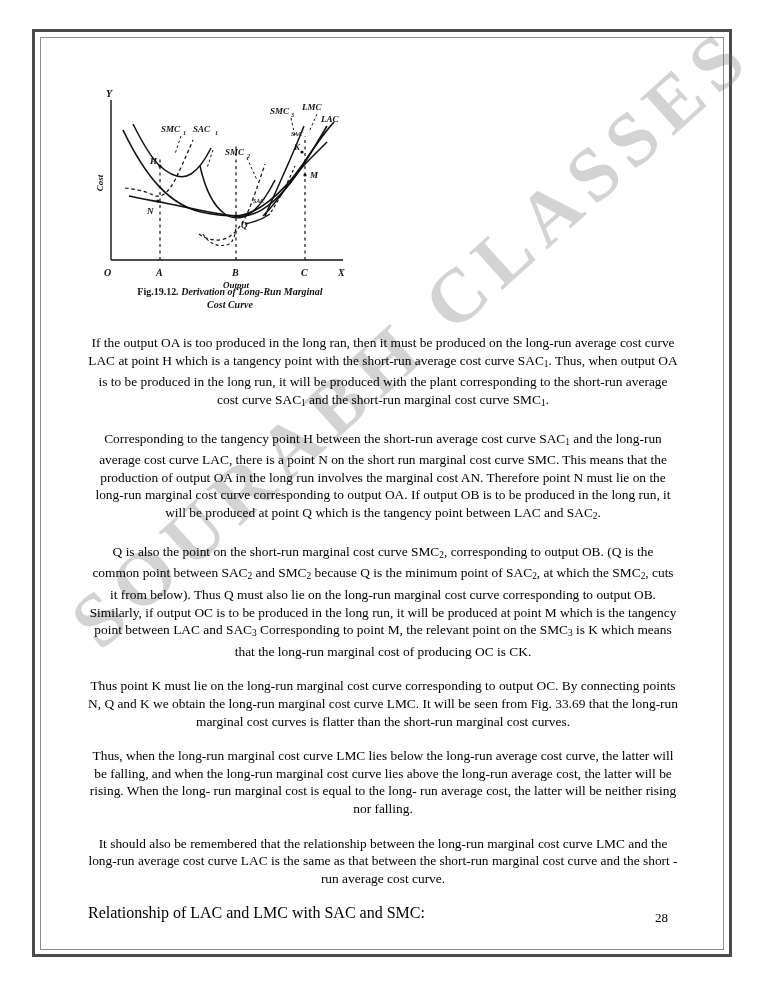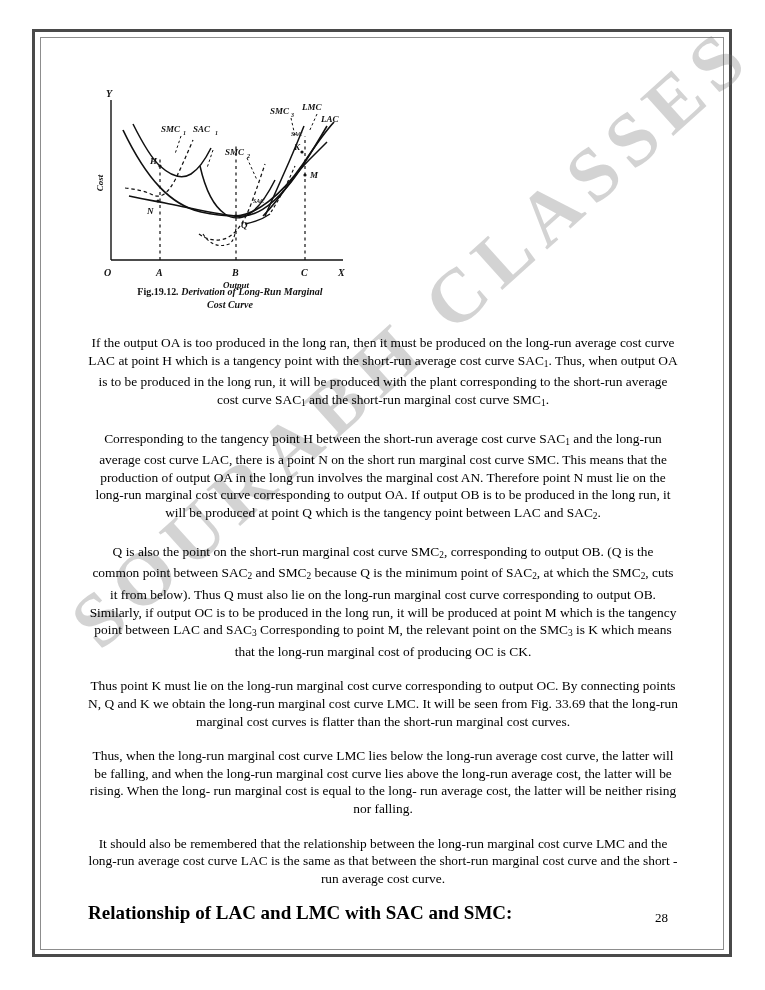--- a/index.html
+++ b/index.html
@@ -120,23 +120,23 @@
     text-align: center;
     margin: 0 0 17px 0;
     color: #000000;
   }
   .para sub {
     font-size: 9.4px;
     vertical-align: -0.22em;
   }
   .heading-bold {
     font-family: "Liberation Serif", "DejaVu Serif", serif;
-    font-size: 19px;
+    font-size: 16px;
     line-height: 17.6px;
-    font-weight: 700;
+    font-weight: 400;
     margin: 12px 0 0 0;
     color: #000;
   }
 
   
   .page-number {
     position: absolute;
     left: 655px;
     top: 910px;
     font-family: "Liberation Serif", "DejaVu Serif", serif;

